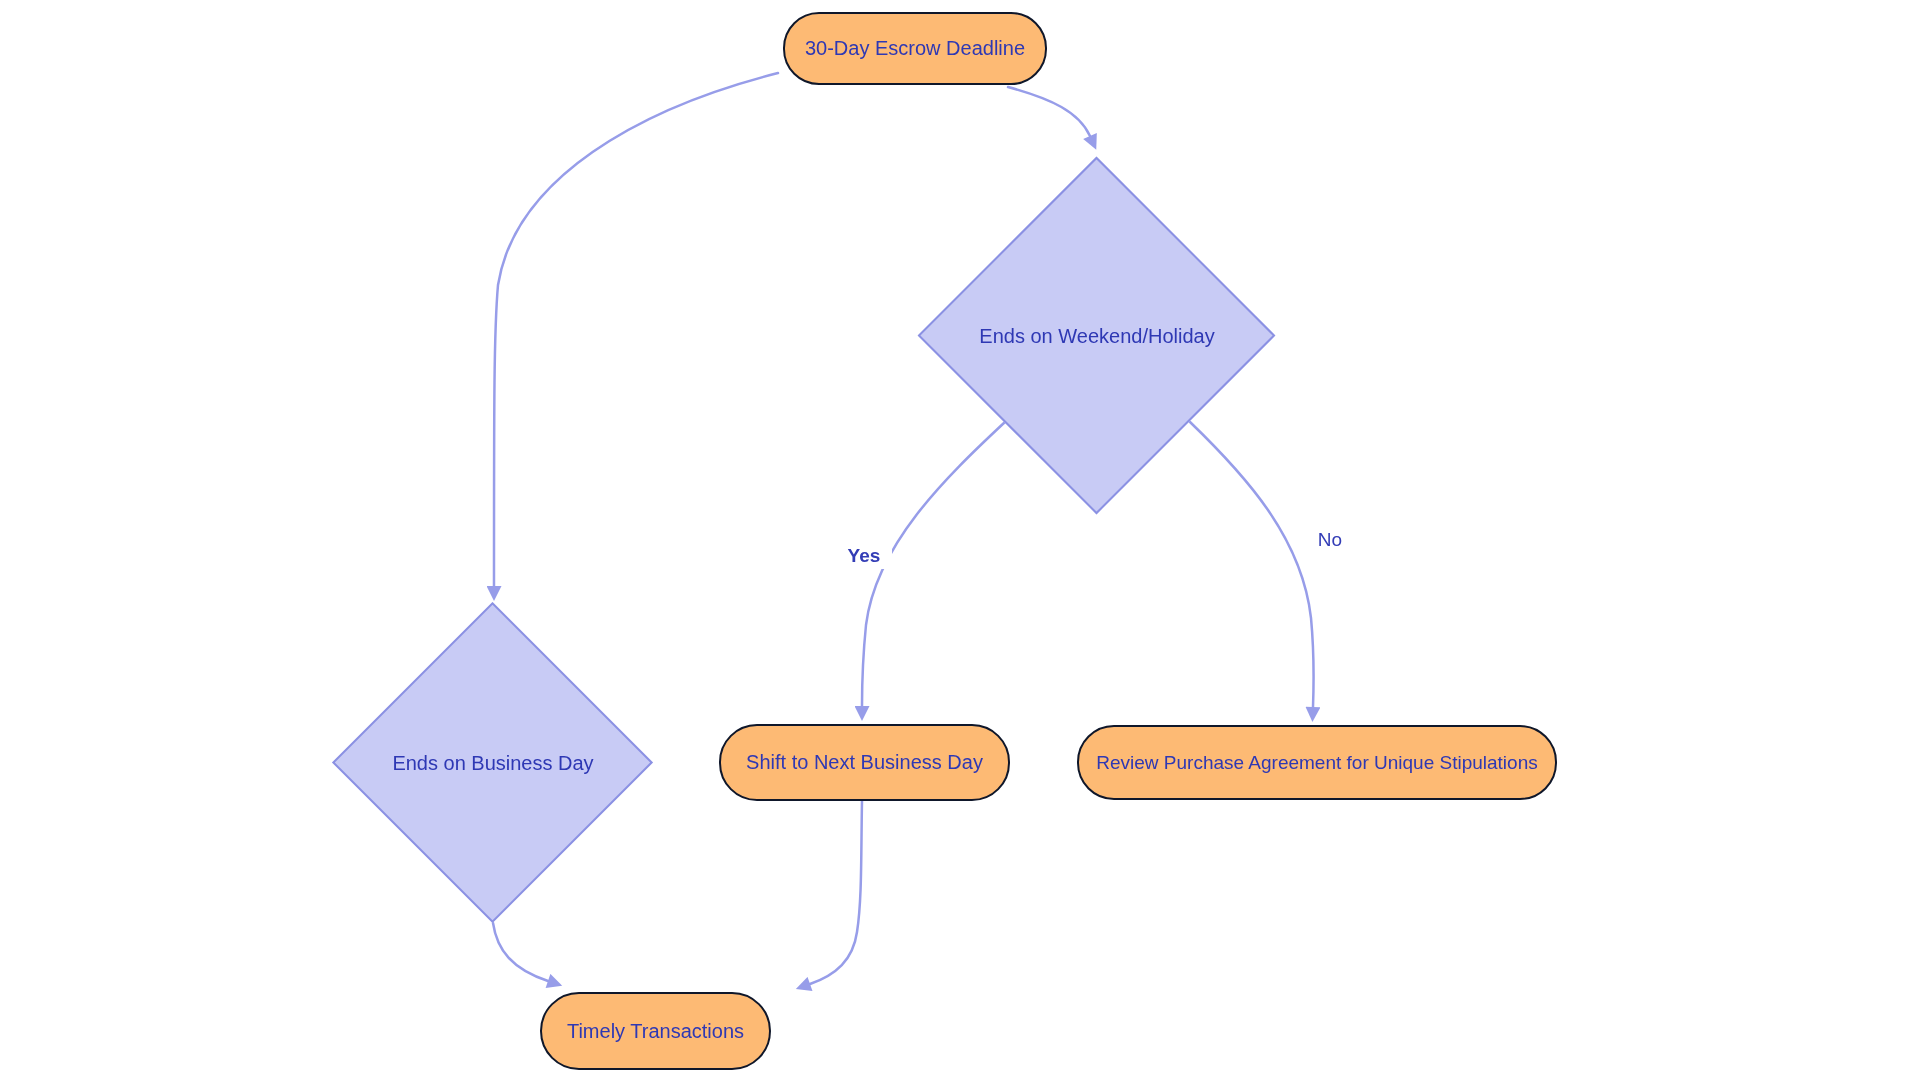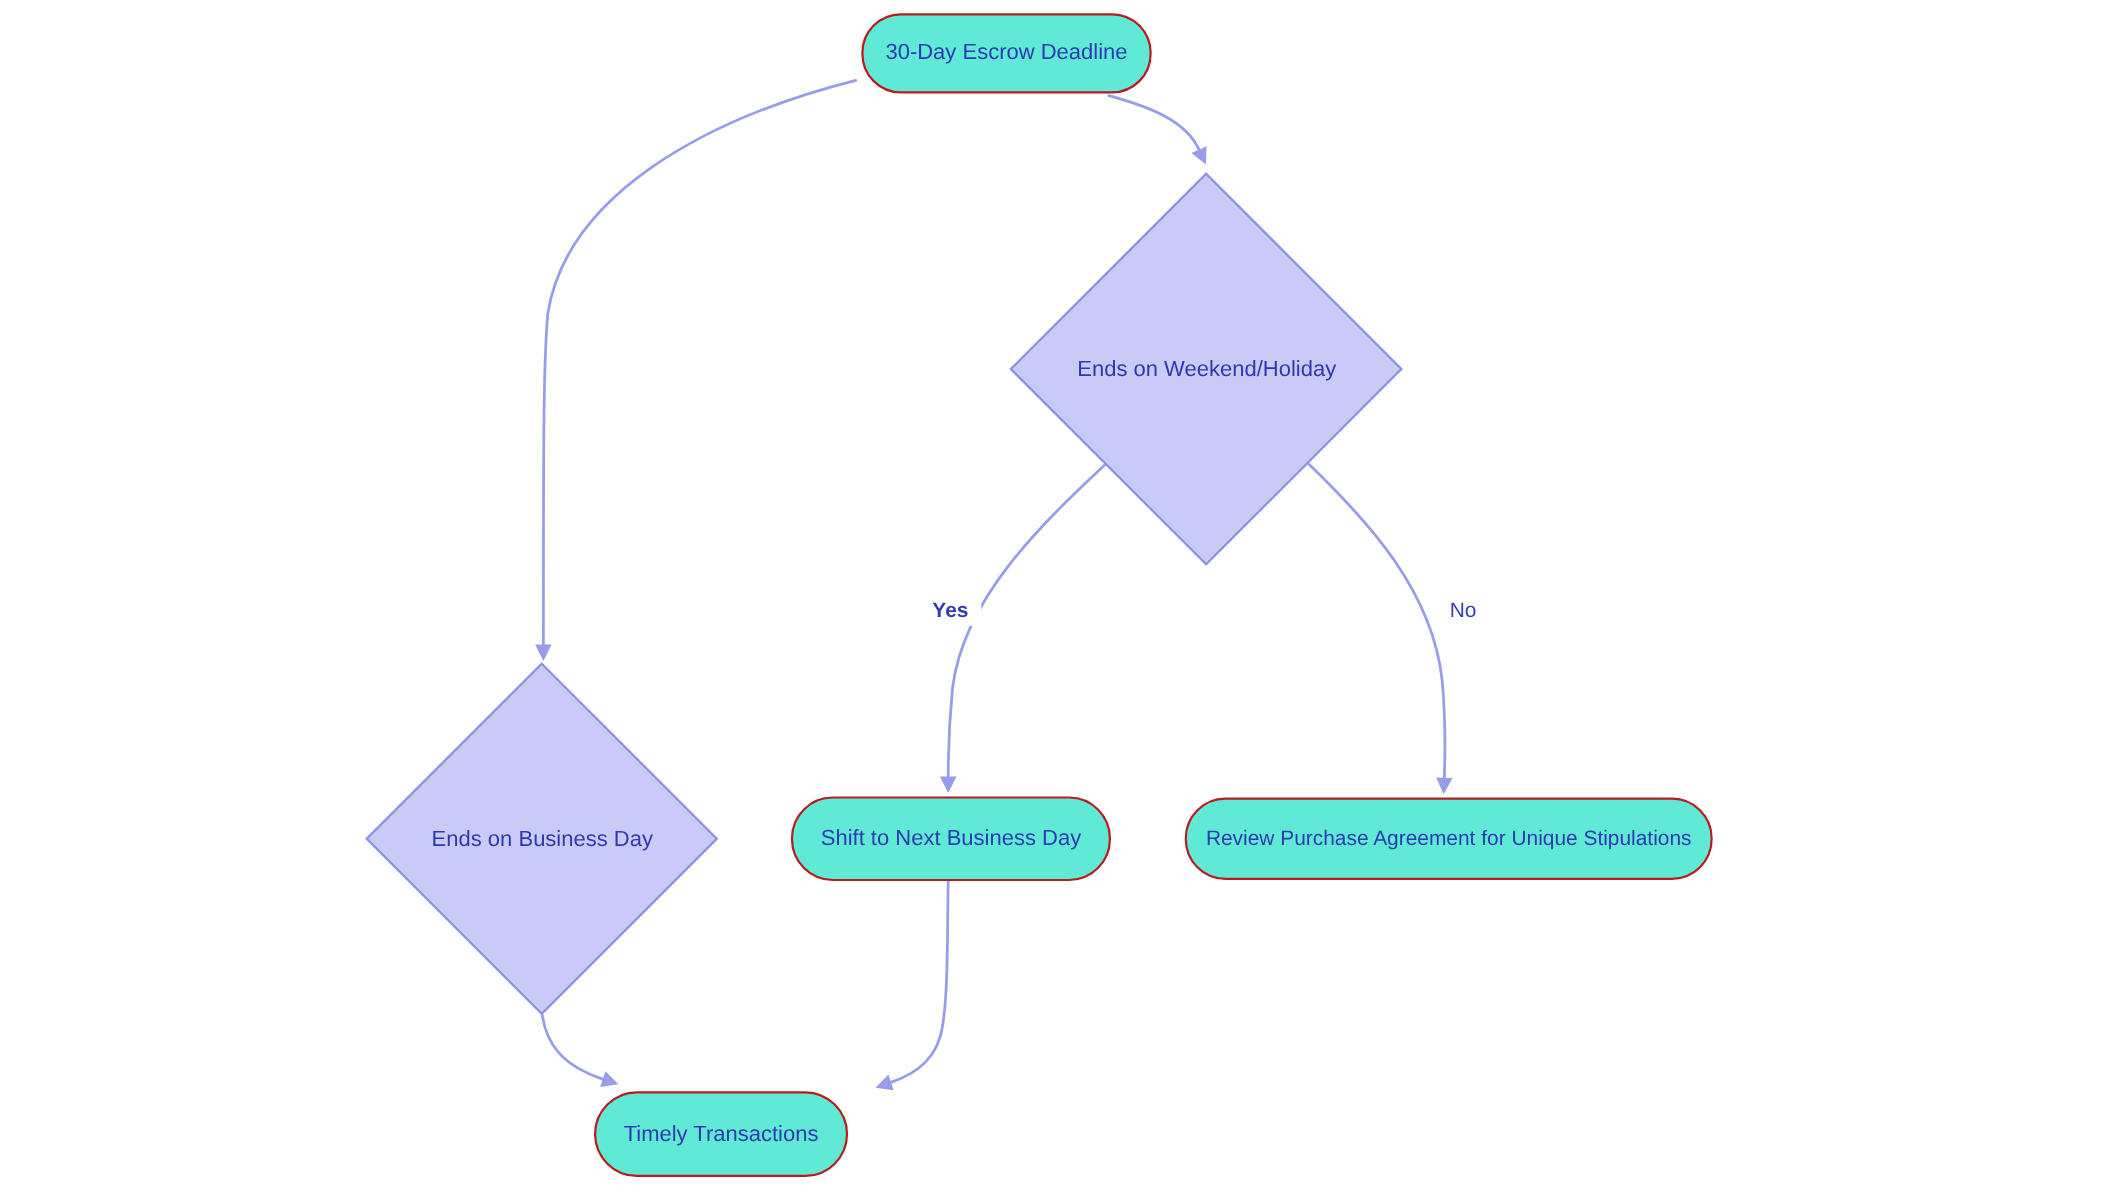--- a/index.html
+++ b/index.html
@@ -15,22 +15,22 @@
     position:absolute;
     display:flex;align-items:center;justify-content:center;
     box-sizing:border-box;
     text-align:center;
     font-size:20px;
     color:#2e38b4;
     white-space:nowrap;
     z-index:2;
   }
   .pill{
-    background:#5eead4;
-    border:2px solid #b91c1c;
+    background:#fdba74;
+    border:2px solid #0f172a;
   }
   .diamond-wrap{position:absolute;z-index:2;}
   .diamond-shape{
     position:absolute;
     background:#c8cbf5;
     border:2px solid #8b91e3;
     box-sizing:border-box;
     transform:rotate(45deg);
   }
   .diamond-label{
@@ -88,15 +88,15 @@
 
   <div class="node pill" style="left:719px;top:724px;width:291px;height:77px;border-radius:38px;">
     <span>Shift to Next Business Day</span>
   </div>
 
   <div class="node pill" style="left:540px;top:992px;width:231px;height:78px;border-radius:39px;">
     <span>Timely Transactions</span>
   </div>
 
   <div class="edge-label" style="left:836px;top:543px;width:56px;height:26px;font-weight:bold;">Yes</div>
-  <div class="edge-label" style="left:1302px;top:543px;width:56px;height:26px;">No</div>
+  <div class="edge-label" style="left:1302px;top:527px;width:56px;height:26px;">No</div>
 
 </div>
 
 </body></html>

